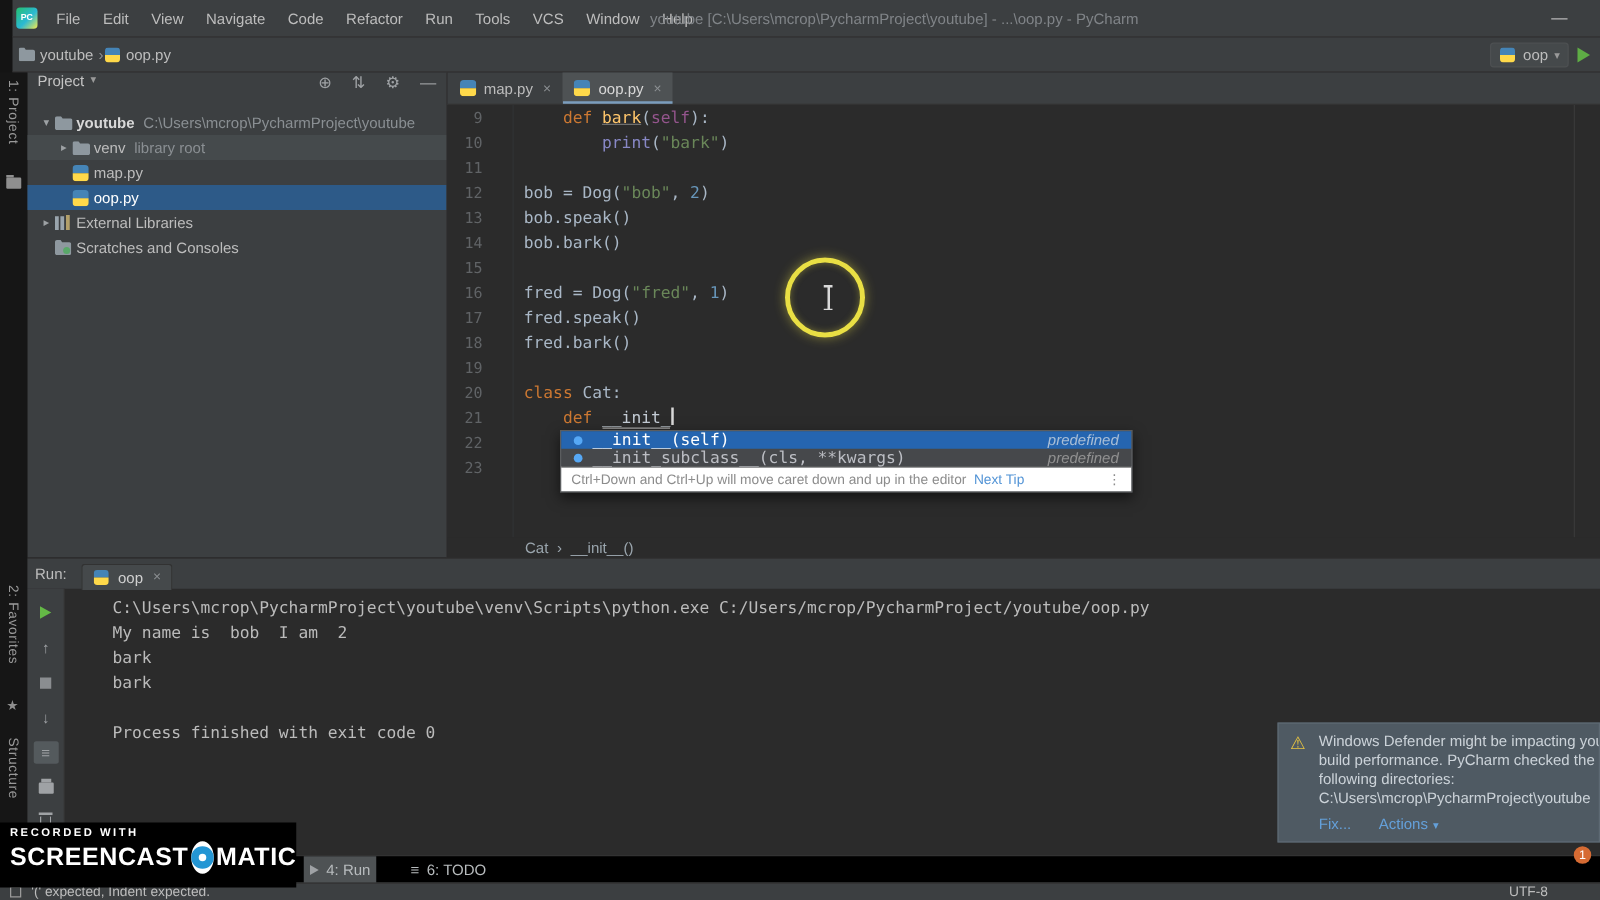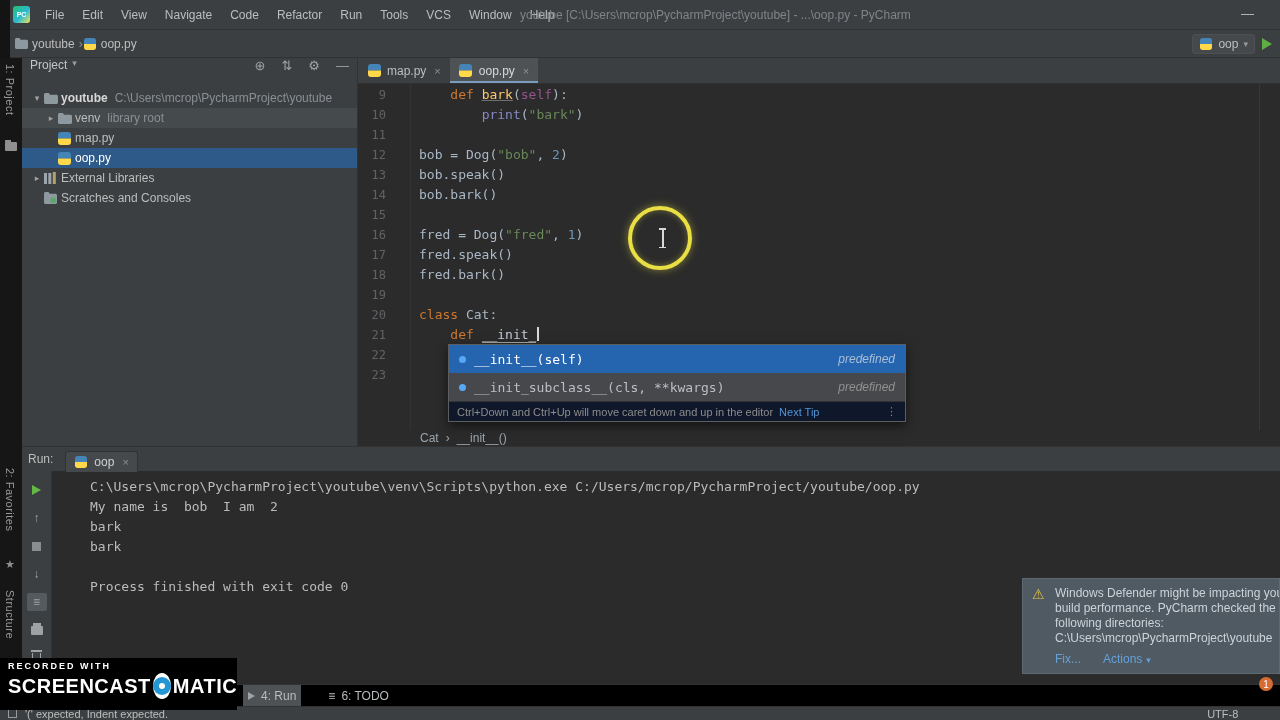--- a/index.html
+++ b/index.html
@@ -67,26 +67,26 @@
   .bi { color:#8888c6; }
   .str { color:#6a8759; }
   .num { color:#6897bb; }
   .pl { color:#a9b7c6; }
   .typed { color:#c3cbd4; border-bottom:1px solid #a8a8a8; }
   .caret { display:inline-block; width:1.5px; height:14px; background:#d8d8d8; vertical-align:-2px; margin-left:1px; }
   .ecrumbs { position:absolute; left:0; bottom:0; height:16px; right:0; background:#2b2b2b; font-size:12px; color:#9aa5ad; padding-left:62px; display:flex; gap:7px; align-items:center; }
 
   
   .popup { left:448px; top:344px; width:458px; background:#46484b; border:1px solid #5b5d5f; box-shadow:0 4px 10px rgba(0,0,0,.55); z-index:50; }
-  .citem { height:28px; display:flex; align-items:center; padding:0 10px; font:13px "DejaVu Sans Mono", monospace; color:#bcbec4; }
+  .citem { height:14px; display:flex; align-items:center; padding:0 10px; font:13px "DejaVu Sans Mono", monospace; color:#bcbec4; }
   .citem.sel { background:#2565b0; color:#fff; }
   .cdot { width:7px; height:7px; border-radius:50%; background:#56a8f5; margin-right:8px; flex:0 0 7px; }
   .ctail { margin-left:auto; font:italic 12px "Liberation Sans", sans-serif; color:#919191; }
   .citem.sel .ctail { color:#a9bed6; }
-  .cfoot { height:20px; background:#0f172a; border-top:1px solid #313335; display:flex; align-items:center; padding:0 8px; font-size:11px; color:#8c8c8c; }
+  .cfoot { height:20px; background:#ffffff; border-top:1px solid #313335; display:flex; align-items:center; padding:0 8px; font-size:11px; color:#8c8c8c; }
   .cfoot .link { color:#5394d6; margin-left:6px; }
   .cfoot .more { margin-left:auto; color:#8c8c8c; }
 
   
   .runpanel { left:22px; top:446px; width:1258px; height:238px; background:#2b2b2b; border-top:1px solid #323232; }
   .run-head { height:24px; background:#3c3f41; display:flex; align-items:center; padding-left:6px; }
   .run-label { font-size:12px; color:#bdbdbd; margin-right:12px; }
   .run-tab { display:flex; align-items:center; gap:6px; font-size:12px; color:#d0d0d0; background:#45494b; border:1px solid #323232; border-bottom:none; border-radius:3px 3px 0 0; padding:3px 8px; position:relative; top:2px; }
   .run-toolbar { position:absolute; left:0; top:24px; bottom:0; width:30px; background:#3c3f41; border-right:1px solid #323232; display:flex; flex-direction:column; align-items:center; padding-top:10px; gap:10px; }
   .rt-btn { width:20px; height:18px; display:flex; align-items:center; justify-content:center; color:#9fa2a5; font-size:12px; border-radius:2px; }

